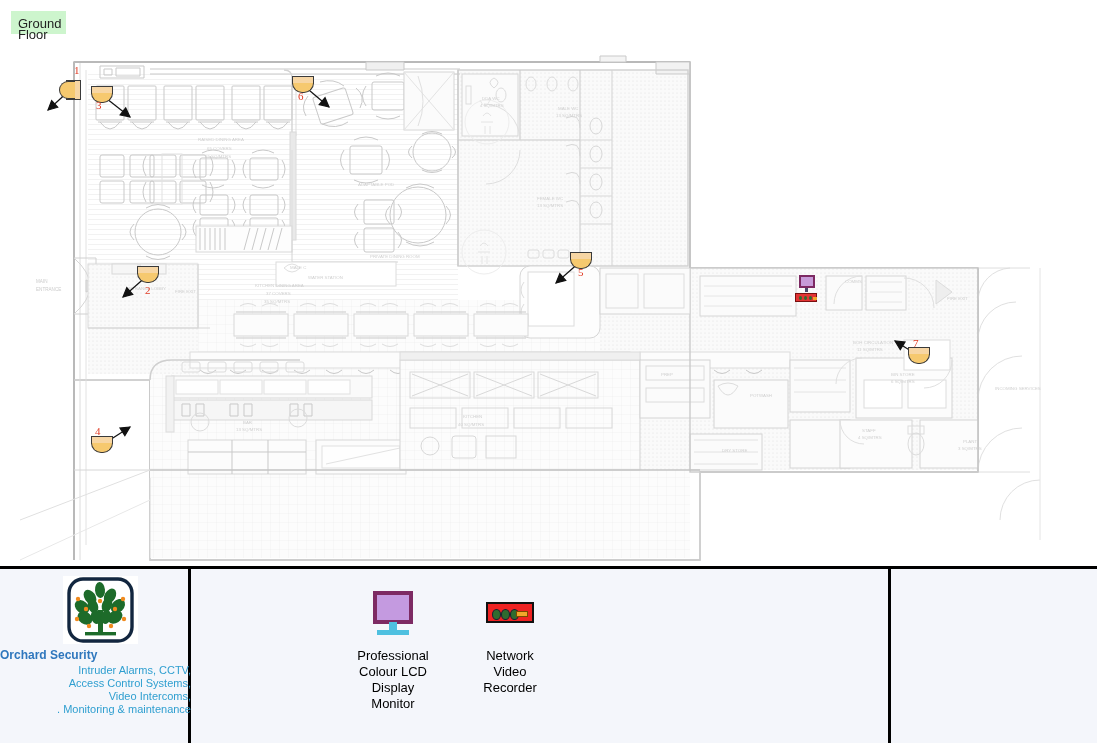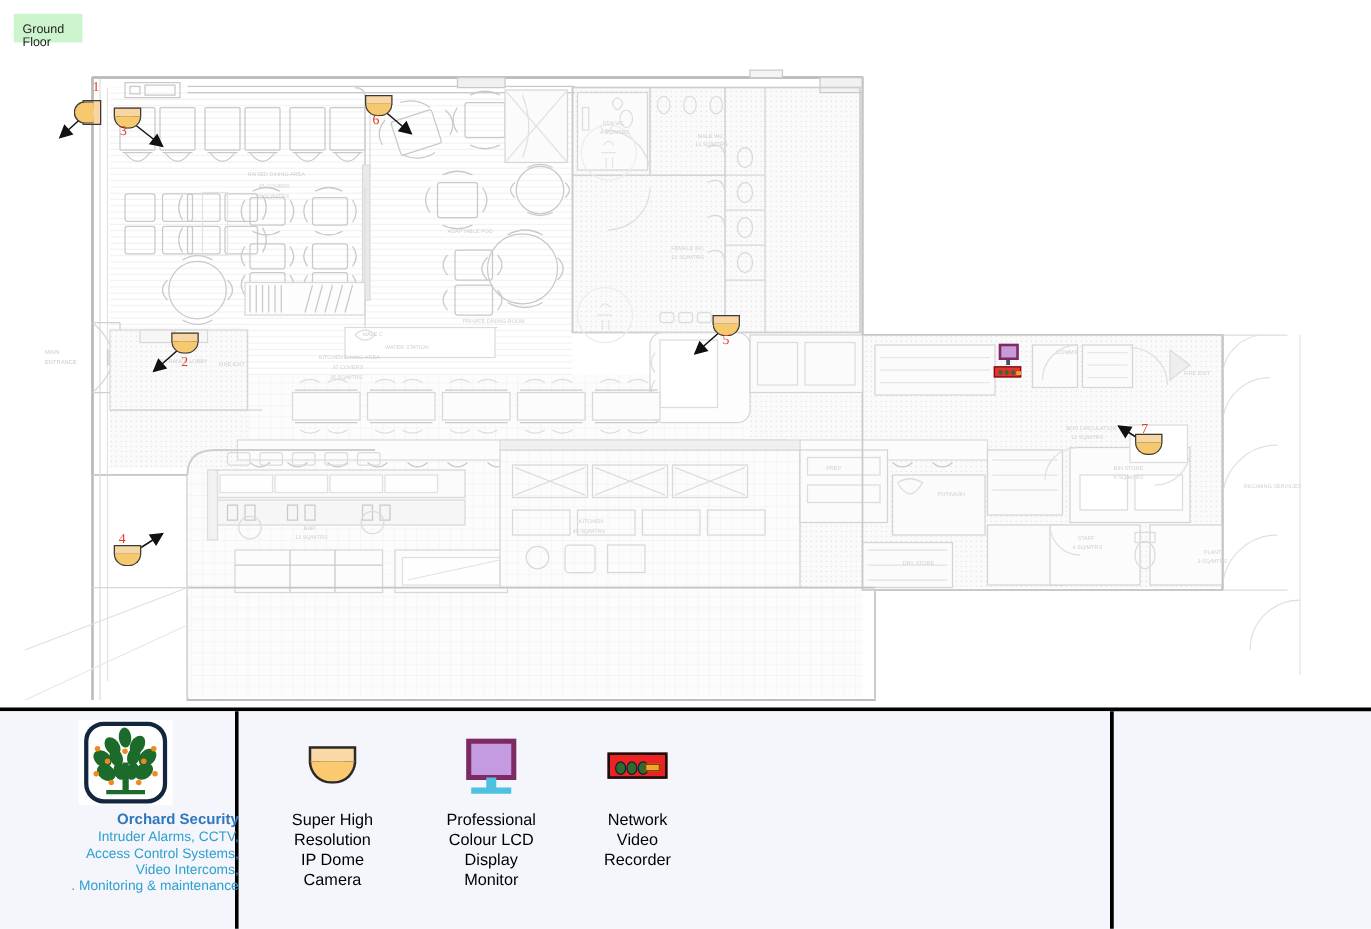--- a/index.html
+++ b/index.html
@@ -5,21 +5,21 @@
   html,body{margin:0;padding:0;background:#fff;}
   body{width:1097px;height:743px;font-family:"Liberation Sans",sans-serif;overflow:hidden;}
   #page{position:relative;width:1097px;height:743px;background:#ffffff;box-sizing:border-box;}
 
   
   #plan{position:absolute;left:0;top:0;width:1097px;height:566px;overflow:hidden;background:#fff;}
   #plan-svg{position:absolute;left:0;top:0;}
 
   
   #floor-label{position:absolute;left:11px;top:11px;width:55px;height:22px;background:#cdf5cd;
-    font-size:10px;line-height:11px;color:#222;padding:7px 0 16px 7px;box-sizing:border-box;}
+    font-size:13px;line-height:11px;color:#222;padding:7px 0 16px 7px;box-sizing:border-box;}
   .dome{position:absolute;width:22px;height:17px;}
   .dome .body{position:absolute;left:0;top:0;width:22px;height:8px;background:#f7d6a4;border:1.2px solid #3a3a3a;box-sizing:border-box;}
   .dome .cap{position:absolute;left:0;top:7px;width:22px;height:10px;background:#f6c96f;border:1.2px solid #3a3a3a;border-top:none;
      border-radius:0 0 11px 11px;box-sizing:border-box;}
   .dome.side{width:15px;height:20px;}
   .dome.side .body{width:15px;height:20px;border-radius:0;}
   .dome.side .cap{left:-7px;top:1px;width:16px;height:18px;border-radius:9px 0 0 9px;border:1.2px solid #3a3a3a;border-right:none;}
   .camnum{position:absolute;color:#e03a23;font-size:11px;font-family:"Liberation Serif",serif;font-weight:400;}
 
   
@@ -32,21 +32,21 @@
   
   #footer{position:absolute;left:0;top:566px;width:1097px;height:177px;box-sizing:border-box;
     border-top:3px solid #000;background:#f4f6fb;}
   .fcell{position:absolute;top:0;height:174px;box-sizing:border-box;background:#f4f6fb;}
   #cell-logo{left:0;width:191px;border-right:3px solid #000;}
   #cell-legend{left:191px;width:700px;border-right:3px solid #000;}
   #cell-title{left:891px;width:206px;}
 
   
   #logo-box{position:absolute;left:63px;top:7px;width:75px;height:68px;background:#fff;}
-  #logo-name{position:absolute;left:0;top:79px;width:191px;text-align:right;color:#2f77bd;
+  #logo-name{position:absolute;left:0;top:79px;width:191px;text-align:left;color:#2f77bd;
     font-weight:bold;font-size:12px;}
   #logo-services{position:absolute;left:0;top:95px;width:191px;text-align:right;color:#2f9fd0;
     font-size:11px;line-height:13px;}
 
   
   .legend-item{position:absolute;top:20px;width:150px;text-align:center;}
   .legend-item .lab{margin-top:11px;font-size:13px;line-height:16px;color:#000;}
   .legend-icon{height:48px;position:relative;}
 
   .big-dome{position:absolute;left:50%;margin-left:-19px;top:8px;width:38px;height:30px;}
@@ -687,29 +687,20 @@
             <circle cx="37" cy="25" r="2.2"></circle>
           </g>
         </svg>
       </div>
       <div id="logo-name">Orchard Security</div>
       <div id="logo-services">Intruder Alarms, CCTV,<br>Access Control Systems,<br>Video Intercoms,<br>. Monitoring &amp; maintenance</div>
     </div>
 
     <div class="fcell" id="cell-legend">
 
-      <div class="legend-item" style="left:0">
-        <div class="legend-icon">
-          <div class="big-dome">
-              <div class="b"></div>
-              <div class="c"></div>
-            </div>
-        </div>
-        <div class="lab">Super High<br>Resolution<br>IP Dome<br>Camera</div>
-      </div>
 
       <div class="legend-item" style="left:127px">
         <div class="legend-icon">
           <div class="big-mon">
               <div class="scr"></div>
               <div class="neck"></div>
               <div class="base"></div>
             </div>
         </div>
         <div class="lab">Professional<br>Colour LCD<br>Display<br>Monitor</div>

